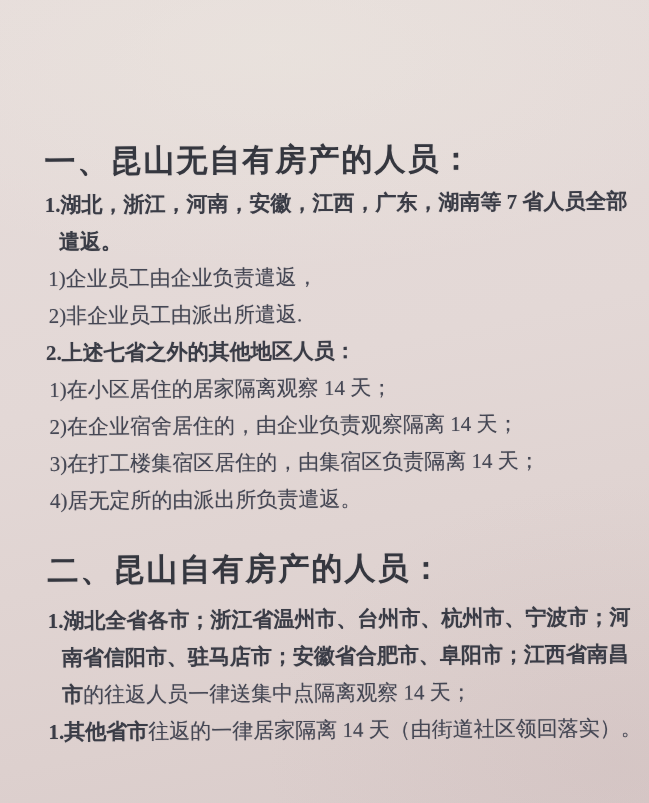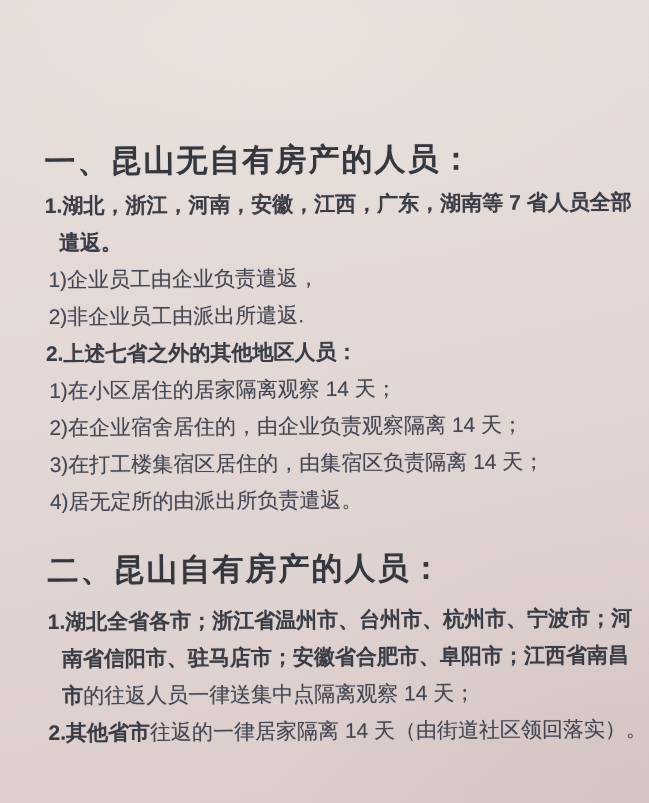--- a/index.html
+++ b/index.html
@@ -5,21 +5,21 @@
   html, body {
     margin: 0;
     padding: 0;
     background: #d8cccb;
   }
   .page {
     position: relative;
     width: 649px;
     height: 803px;
     overflow: hidden;
-    font-family: Liberation Sans, sans-serif;
+    font-family: Liberation Serif, serif;
     background:
       radial-gradient(ellipse 700px 320px at 42% 6%, rgba(238,235,226,0.40), rgba(238,235,226,0) 70%),
       radial-gradient(ellipse 500px 400px at 95% 95%, rgba(190,168,168,0.18), rgba(190,168,168,0) 70%),
       linear-gradient(168deg, #e6dcda 0%, #e3d8d6 45%, #ddd0ce 82%, #d9cbca 100%);
   }
   .content {
     position: relative;
     padding: 140px 12px 0 46px;
     transform: rotate(-0.4deg);
     transform-origin: 50% 50%;
@@ -78,16 +78,16 @@
     <p class="line sub">2)在企业宿舍居住的，由企业负责观察隔离 14 天；</p>
     <p class="line sub">3)在打工楼集宿区居住的，由集宿区负责隔离 14 天；</p>
     <p class="line sub">4)居无定所的由派出所负责遣返。</p>
 
     <h1 class="heading h2-space">二、昆山自有房产的人员：</h1>
 
     <p class="line bold">1.湖北全省各市；浙江省温州市、台州市、杭州市、宁波市；河</p>
     <p class="line bold cont">南省信阳市、驻马店市；安徽省合肥市、阜阳市；江西省南昌</p>
     <p class="line cont"><span class="bold">市</span><span>的往返人员一律送集中点隔离观察 14 天；</span></p>
 
-    <p class="line"><span class="bold">2.其他省市</span><span>往返的一律居家隔离 14 天（由街道社区领回落实）。</span></p>
+    <p class="line"><span class="bold">1.其他省市</span><span>往返的一律居家隔离 14 天（由街道社区领回落实）。</span></p>
 
   </div>
 </div>
 
 </body></html>

